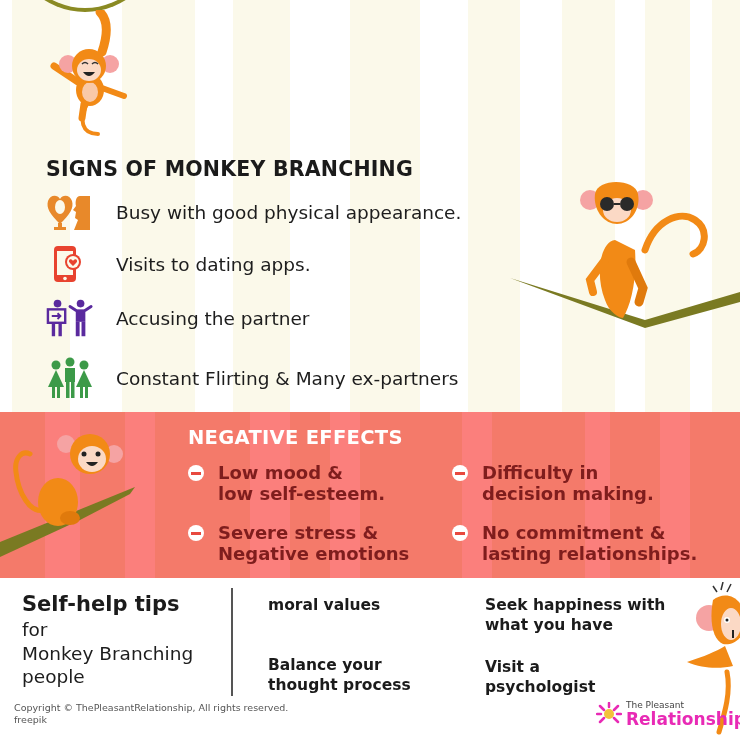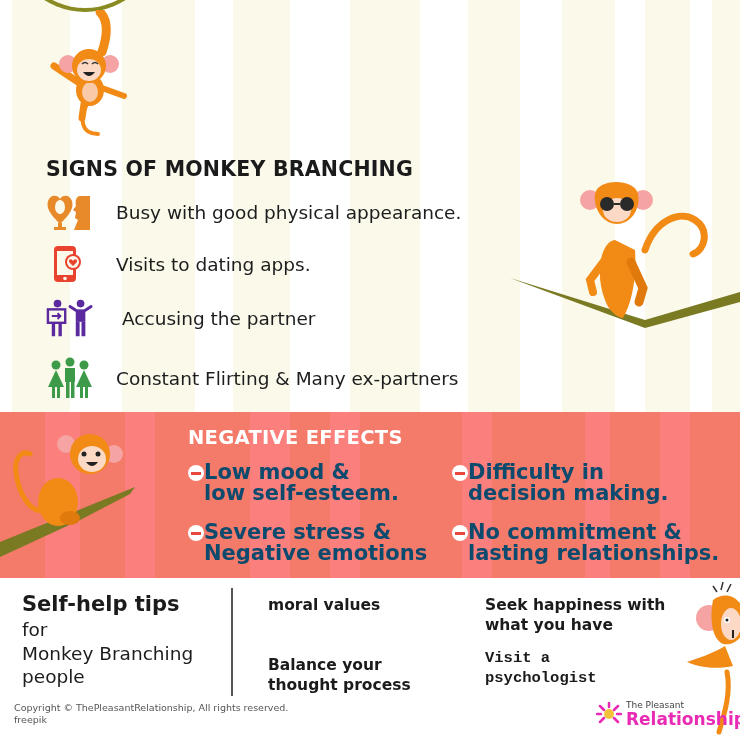--- a/index.html
+++ b/index.html
@@ -18,21 +18,21 @@
   .sign-row { position: absolute; left: 46px; height: 40px; display: flex; align-items: center; }
   .sign-row .ic { width: 48px; height: 40px; display: flex; align-items: center; justify-content: flex-start; }
   .sign-row .txt { margin-left: 22px; font-size: 18.5px; color: #1d1d1d; }
 
   .neg { position: absolute; left: 0; top: 412px; width: 740px; height: 206px; background: #f47a6a; overflow: hidden; }
   .nstripe { position: absolute; top: 0; height: 166px; background: #fb7f7c; }
   .neg-title { position: absolute; left: 188px; top: 14px; font-size: 19.5px; font-weight: bold; color: #fff; letter-spacing: 0.3px; }
   .neg-item { position: absolute; display: flex; align-items: flex-start; color: #fff; }
   .neg-item .minus { width: 16px; height: 16px; border-radius: 50%; background: #fff; position: relative; margin-top: 3px; }
   .neg-item .minus::after { content: ""; position: absolute; left: 3px; right: 3px; top: 7px; height: 2.5px; background: #e8493f; }
-  .neg-item .ntxt { font-size: 21px; line-height: 21px; font-weight: bold; color: #0c4a6e; }
+  .neg-item .ntxt { margin-left: 14px; font-size: 18px; line-height: 21px; font-weight: bold; color: #7f1d1d; }
 
   .tips { position: absolute; left: 0; top: 578px; width: 740px; height: 161px; background: #ffffff; }
   .tips-title { position: absolute; left: 22px; top: 14px; font-size: 21px; font-weight: bold; color: #1b1b1b; }
   .tips-sub { position: absolute; left: 22px; top: 40px; font-size: 18.5px; line-height: 23.5px; color: #1d1d1d; }
   .divider { position: absolute; left: 231px; top: 10px; width: 1.5px; height: 108px; background: #555; }
   .tip { position: absolute; font-size: 15.5px; font-weight: bold; line-height: 20px; color: #1b1b1b; }
   .copyright { position: absolute; left: 14px; top: 124px; font-size: 9.5px; color: #555; line-height: 12px; }
 
   .logo { position: absolute; left: 596px; top: 700px; display: flex; align-items: center; }
   .logo .brand-sub { font-size: 9px; color: #444; line-height: 10px; }
@@ -92,21 +92,21 @@
         <rect x="11" y="7" width="16" height="24" fill="#fbf9ea"></rect>
         <circle cx="19" cy="34.5" r="1.8" fill="#fbf9ea"></circle>
         <circle cx="27" cy="18" r="8" fill="#e8432f"></circle>
         <circle cx="27" cy="18" r="6" fill="#fbf9ea"></circle>
         <path d="M27 22 L23.5 18.5 C22 17 23.5 14.5 25.5 15.5 L27 16.8 L28.5 15.5 C30.5 14.5 32 17 30.5 18.5 Z" fill="#e8432f"></path>
       </svg>
     </div>
     <span class="txt">Visits to dating apps.</span>
   </div>
 
-  <div class="sign-row" style="top:298px;gap:6px;">
+  <div class="sign-row" style="top:298px;">
     <div class="ic">
       <svg width="50" height="40" viewBox="0 0 50 40">
         <circle cx="12" cy="5" r="4" fill="#5a2a9e"></circle>
         <rect x="2" y="11" width="18" height="14" fill="none" stroke="#5a2a9e" stroke-width="2.5"></rect>
         <path d="M6 18 H15 M12 15 L15 18 L12 21" stroke="#5a2a9e" stroke-width="2" fill="none"></path>
         <rect x="6" y="25" width="3.5" height="14" fill="#5a2a9e"></rect>
         <rect x="13" y="25" width="3.5" height="14" fill="#5a2a9e"></rect>
         <circle cx="36" cy="5" r="4" fill="#5a2a9e"></circle>
         <path d="M31 11 H41 V24 H31 Z" fill="#5a2a9e"></path>
         <path d="M31 12 L25 8 M41 12 L47 8" stroke="#5a2a9e" stroke-width="3" stroke-linecap="round"></path>
@@ -224,21 +224,21 @@
     <div>moral values</div>
   </div>
   <div class="tip" style="left:485px;top:17px;">
     <div>Seek happiness with</div>
     <div>what you have</div>
   </div>
   <div class="tip" style="left:268px;top:77px;">
     <div>Balance your</div>
     <div>thought process</div>
   </div>
-  <div class="tip" style="left:485px;top:70px;font-family:Liberation Mono, monospace;">
+  <div class="tip" style="left:485px;top:79px;">
     <div>Visit a</div>
     <div>psychologist</div>
   </div>
 
   <div class="copyright">
     <div>Copyright © ThePleasantRelationship, All rights reserved.</div>
     <div>freepik</div>
   </div>
 </div>
 

